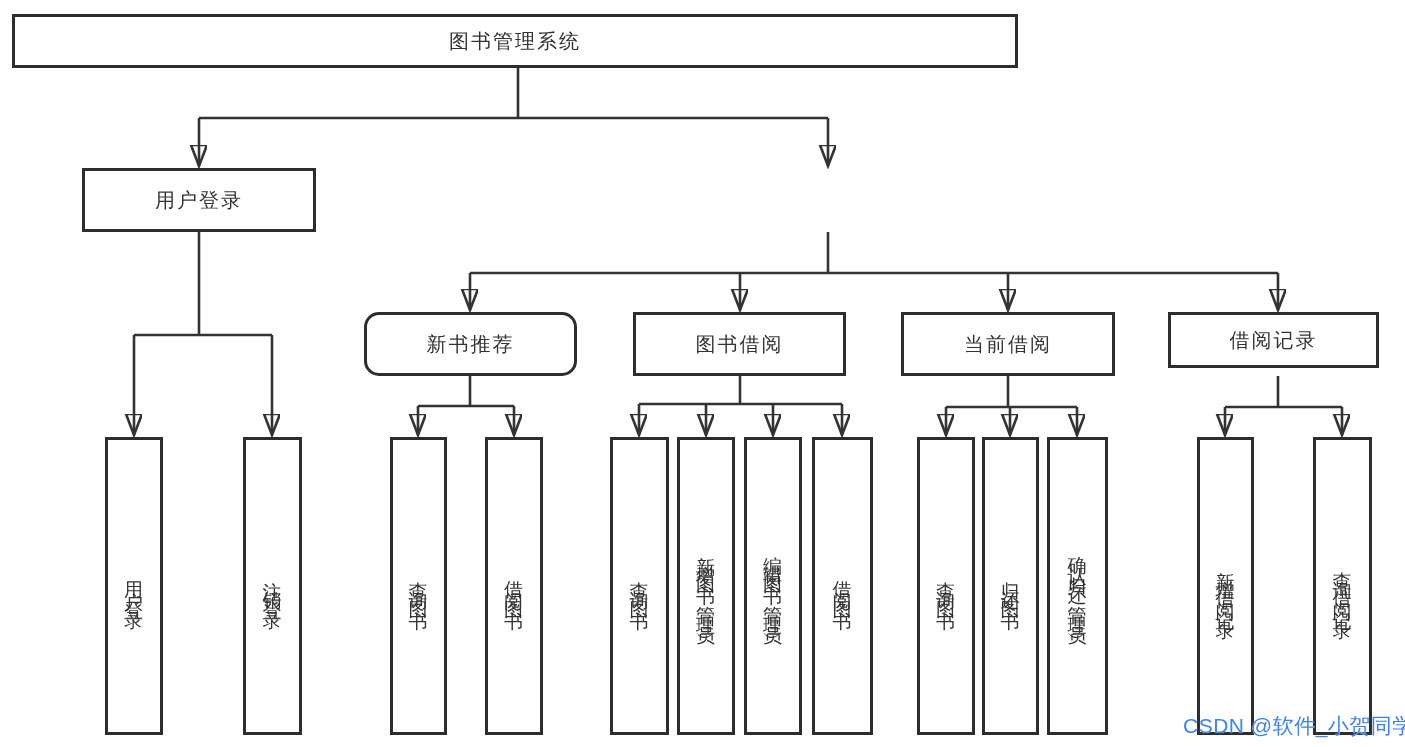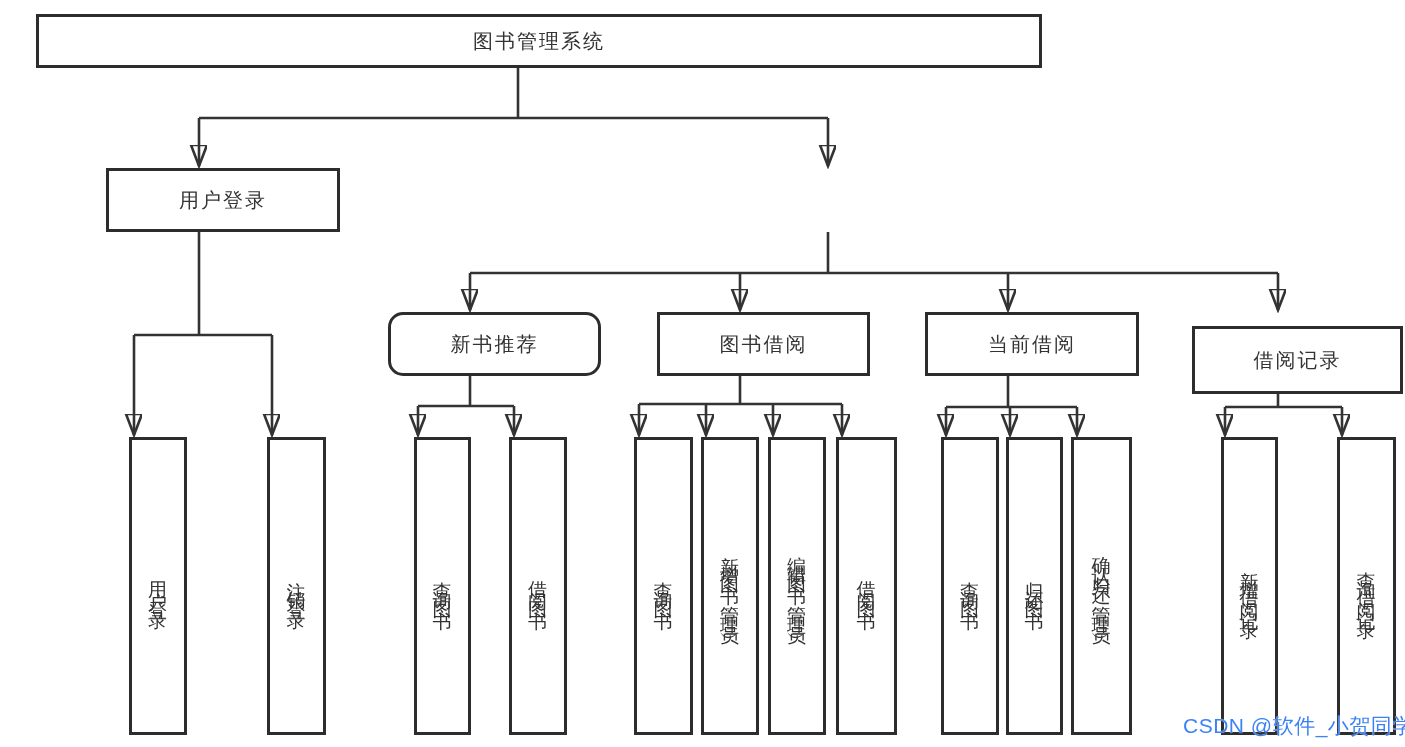--- a/index.html
+++ b/index.html
@@ -30,21 +30,20 @@
     fill: none;
   }
   .box {
     position: absolute;
     box-sizing: border-box;
     border: 3px solid #2d2d2d;
     background: #ffffff;
     display: flex;
     align-items: center;
     justify-content: center;
-    margin-left: 24px;
   }
   .h-label {
     font-size: 20px;
     letter-spacing: 2px;
     white-space: nowrap;
   }
   .v-box {
     writing-mode: vertical-lr;
     text-orientation: mixed;
     font-size: 19px;
@@ -145,21 +144,21 @@
 
   <div class="box" style="left:364px; top:312px; width:213px; height:64px;border-radius:15px;">
     <span class="h-label">新书推荐</span>
   </div>
   <div class="box" style="left:633px; top:312px; width:213px; height:64px;">
     <span class="h-label">图书借阅</span>
   </div>
   <div class="box" style="left:901px; top:312px; width:214px; height:64px;">
     <span class="h-label">当前借阅</span>
   </div>
-  <div class="box" style="left:1168px; top:326px; width:211px; height:68px;">
+  <div class="box" style="left:1168px; top:312px; width:211px; height:56px;">
     <span class="h-label">借阅记录</span>
   </div>
 
   <div class="box v-box" style="left:105px; top:437px; width:58px; height:298px;">用户登录</div>
   <div class="box v-box" style="left:243px; top:437px; width:59px; height:298px;">注销登录</div>
 
   <div class="box v-box" style="left:390px; top:437px; width:57px; height:298px;">查询图书</div>
   <div class="box v-box" style="left:485px; top:437px; width:58px; height:298px;">借阅图书</div>
 
   <div class="box v-box" style="left:610px; top:437px; width:59px; height:298px;">查询图书</div>

